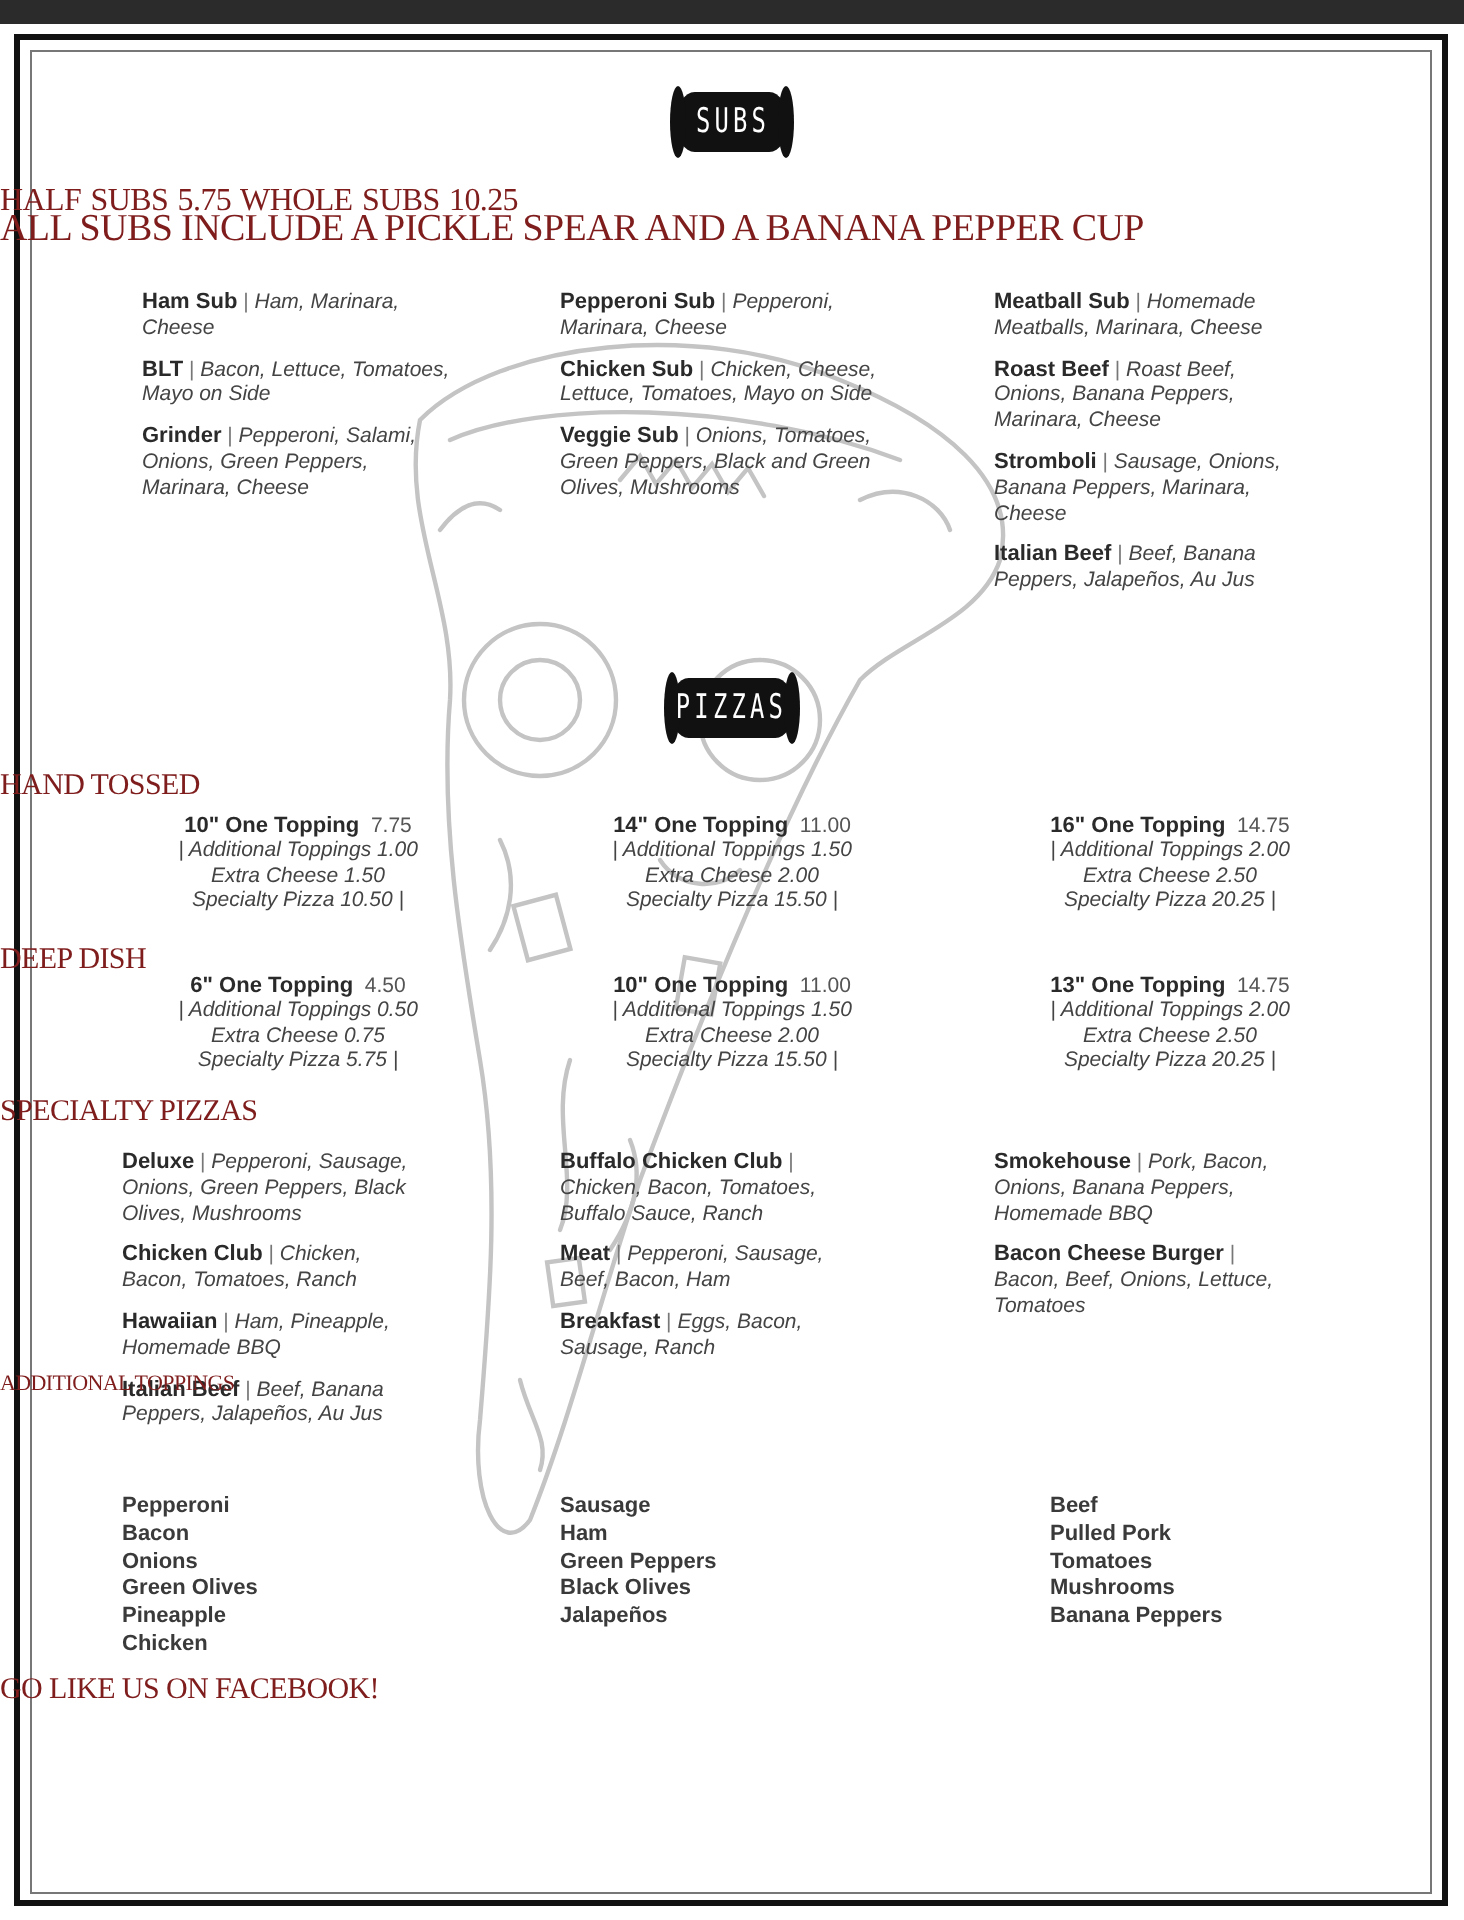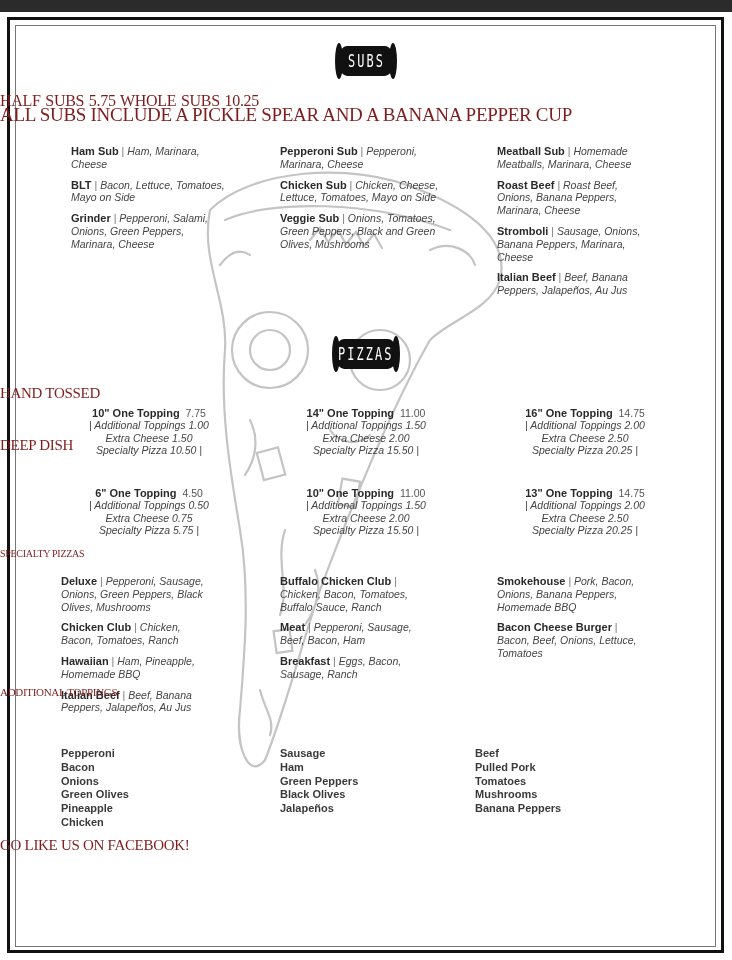--- a/index.html
+++ b/index.html
@@ -105,42 +105,42 @@
   <div class="line">Extra Cheese 2.00</div>
   <div class="line">Specialty Pizza 15.50 |</div>
 </div>
 <div class="pz" style="left:485px;top:407px;">
   <div><span class="title">16" One Topping</span>&nbsp;&nbsp;<span class="price">14.75</span></div>
   <div class="line">| Additional Toppings 2.00</div>
   <div class="line">Extra Cheese 2.50</div>
   <div class="line">Specialty Pizza 20.25 |</div>
 </div>
 
-<div class="serif-head" style="top:437px;font-size:15px;">DEEP DISH</div>
+<div class="serif-head" style="top:472px;font-size:15px;">DEEP DISH</div>
 
 <div class="pz" style="left:49px;top:487px;">
   <div><span class="title">6" One Topping</span>&nbsp;&nbsp;<span class="price">4.50</span></div>
   <div class="line">| Additional Toppings 0.50</div>
   <div class="line">Extra Cheese 0.75</div>
   <div class="line">Specialty Pizza 5.75 |</div>
 </div>
 <div class="pz" style="left:266px;top:487px;">
   <div><span class="title">10" One Topping</span>&nbsp;&nbsp;<span class="price">11.00</span></div>
   <div class="line">| Additional Toppings 1.50</div>
   <div class="line">Extra Cheese 2.00</div>
   <div class="line">Specialty Pizza 15.50 |</div>
 </div>
 <div class="pz" style="left:485px;top:487px;">
   <div><span class="title">13" One Topping</span>&nbsp;&nbsp;<span class="price">14.75</span></div>
   <div class="line">| Additional Toppings 2.00</div>
   <div class="line">Extra Cheese 2.50</div>
   <div class="line">Specialty Pizza 20.25 |</div>
 </div>
 
-<div class="serif-head" style="top:548px;font-size:10px;">SPECIALTY PIZZAS</div>
+<div class="serif-head" style="top:548px;font-size:15px;">SPECIALTY PIZZAS</div>
 
 <div class="col" style="left:61px;top:575px;width:150px;">
   <div class="item"><span class="name">Deluxe</span><span class="sep"> | </span><span class="desc">Pepperoni, Sausage, Onions, Green Peppers, Black Olives, Mushrooms</span></div>
   <div class="item"><span class="name">Chicken Club</span><span class="sep"> | </span><span class="desc">Chicken, Bacon, Tomatoes, Ranch</span></div>
   <div class="item"><span class="name">Hawaiian</span><span class="sep"> | </span><span class="desc">Ham, Pineapple, Homemade BBQ</span></div>
   <div class="item"><span class="name">Italian Beef</span><span class="sep"> | </span><span class="desc">Beef, Banana Peppers, Jalapeños, Au Jus</span></div>
 </div>
 
 <div class="col" style="left:280px;top:575px;width:140px;">
   <div class="item"><span class="name">Buffalo Chicken Club</span><span class="sep"> | </span><span class="desc">Chicken, Bacon, Tomatoes, Buffalo Sauce, Ranch</span></div>
@@ -163,21 +163,21 @@
   <div>Pineapple</div>
   <div>Chicken</div>
 </div>
 <div class="top-col" style="left:280px;top:747px;">
   <div>Sausage</div>
   <div>Ham</div>
   <div>Green Peppers</div>
   <div>Black Olives</div>
   <div>Jalapeños</div>
 </div>
-<div class="top-col" style="left:475px;top:747px;">
+<div class="top-col" style="left:525px;top:747px;">
   <div>Beef</div>
   <div>Pulled Pork</div>
   <div>Tomatoes</div>
   <div>Mushrooms</div>
   <div>Banana Peppers</div>
 </div>
 
 <div class="serif-head" style="top:837px;font-size:15px;">GO LIKE US ON FACEBOOK!</div>
 
 </body></html>

